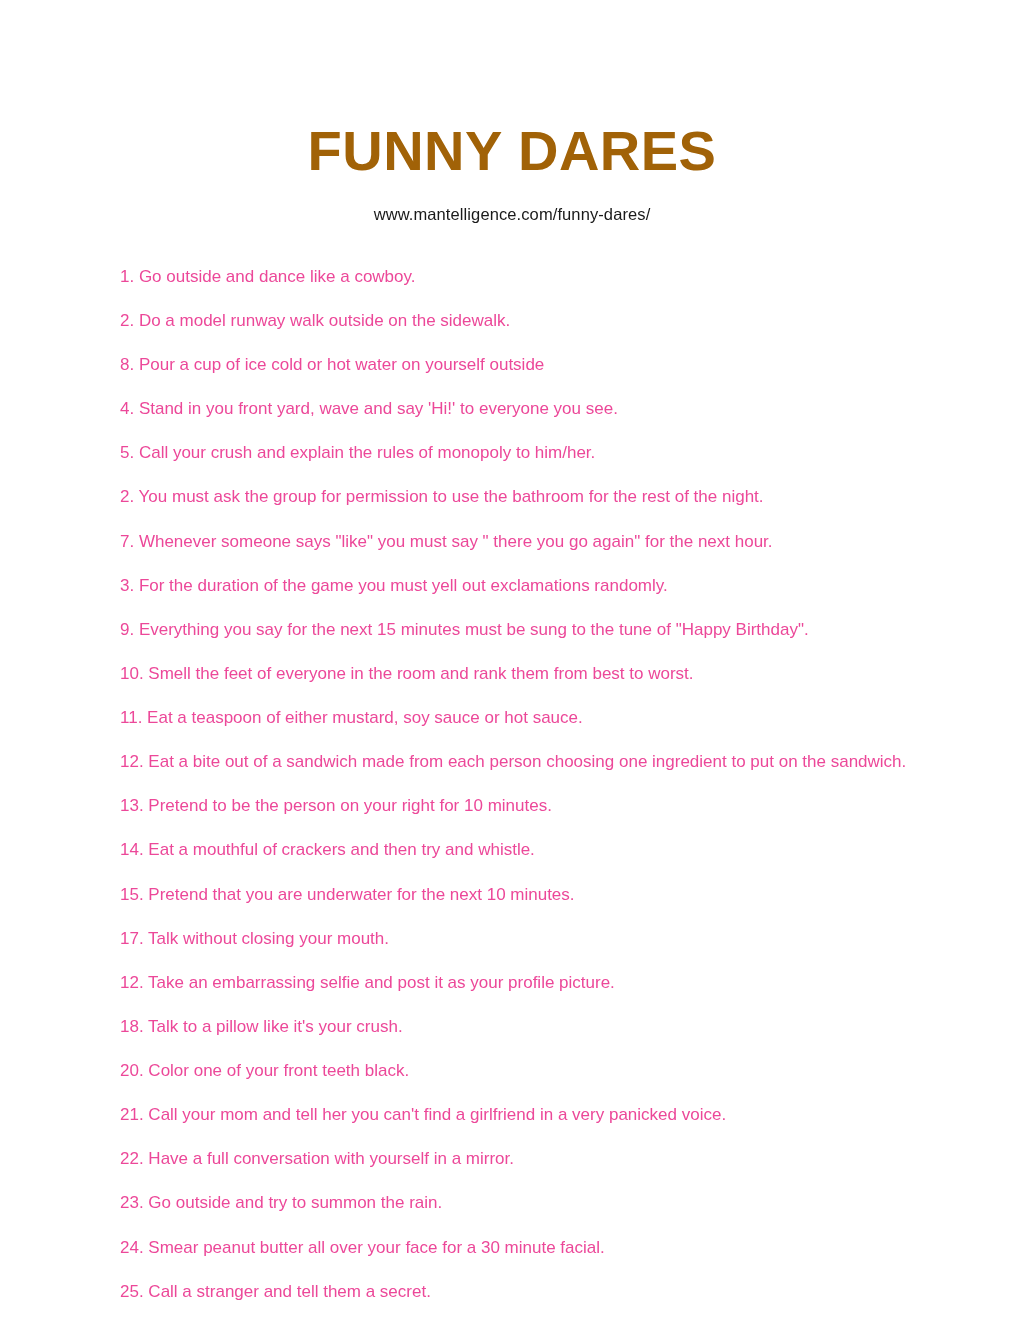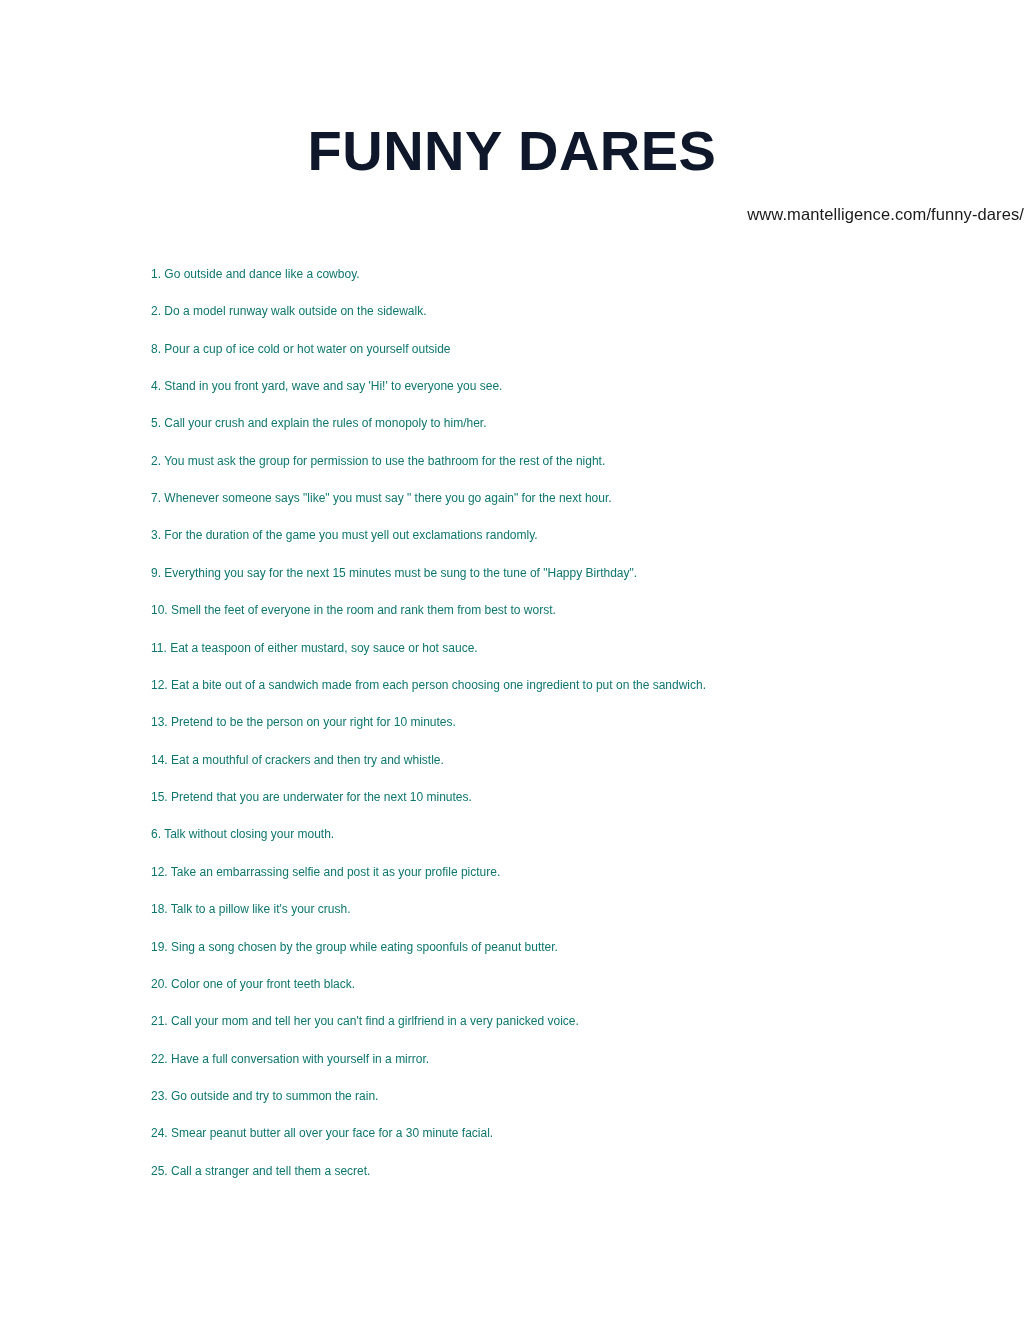--- a/index.html
+++ b/index.html
@@ -20,46 +20,45 @@
     height: 1325px;
     background: #ffffff;
     box-sizing: border-box;
     overflow: hidden;
   }
   .doc-title {
     text-align: center;
     font-size: 56px;
     font-weight: 700;
     letter-spacing: 0.5px;
-    color: #0f172a;
+    color: #a16207;
     margin: 0;
     padding-top: 122px;
     line-height: 1.05;
   }
   .doc-subtitle {
-    text-align: right;
+    text-align: center;
     font-size: 16.5px;
     font-weight: 400;
     color: #1a1a1a;
     margin: 0;
     padding-top: 24px;
     letter-spacing: 0.1px;
   }
   .list {
     margin: 0;
     padding: 42px 118px 0 120px;
     list-style: none;
   }
   .list-item {
-    font-size: 12px;
+    font-size: 17px;
     line-height: 1.35;
-    color: #0f766e;
+    color: #ec4899;
     margin-bottom: 21.2px;
     white-space: nowrap;
-    margin-left: 31px;
   }
 </style>
 </head>
 <body>
 
 <div class="page">
   <h1 class="doc-title">FUNNY DARES</h1>
   <div class="doc-subtitle">www.mantelligence.com/funny-dares/</div>
   <ul class="list">
     <li class="list-item">1. Go outside and dance like a cowboy.</li>
@@ -70,24 +69,23 @@
     <li class="list-item">2. You must ask the group for permission to use the bathroom for the rest of the night.</li>
     <li class="list-item">7. Whenever someone says "like" you must say " there you go again" for the next hour.</li>
     <li class="list-item">3. For the duration of the game you must yell out exclamations randomly.</li>
     <li class="list-item">9. Everything you say for the next 15 minutes must be sung to the tune of "Happy Birthday".</li>
     <li class="list-item">10. Smell the feet of everyone in the room and rank them from best to worst.</li>
     <li class="list-item">11. Eat a teaspoon of either mustard, soy sauce or hot sauce.</li>
     <li class="list-item">12. Eat a bite out of a sandwich made from each person choosing one ingredient to put on the sandwich.</li>
     <li class="list-item">13. Pretend to be the person on your right for 10 minutes.</li>
     <li class="list-item">14. Eat a mouthful of crackers and then try and whistle.</li>
     <li class="list-item">15. Pretend that you are underwater for the next 10 minutes.</li>
-    <li class="list-item">6. Talk without closing your mouth.</li>
+    <li class="list-item">17. Talk without closing your mouth.</li>
     <li class="list-item">12. Take an embarrassing selfie and post it as your profile picture.</li>
     <li class="list-item">18. Talk to a pillow like it's your crush.</li>
-    <li class="list-item">19. Sing a song chosen by the group while eating spoonfuls of peanut butter.</li>
     <li class="list-item">20. Color one of your front teeth black.</li>
     <li class="list-item">21. Call your mom and tell her you can't find a girlfriend in a very panicked voice.</li>
     <li class="list-item">22. Have a full conversation with yourself in a mirror.</li>
     <li class="list-item">23. Go outside and try to summon the rain.</li>
     <li class="list-item">24. Smear peanut butter all over your face for a 30 minute facial.</li>
     <li class="list-item">25. Call a stranger and tell them a secret.</li>
   </ul>
 </div>
 
 </body></html>

